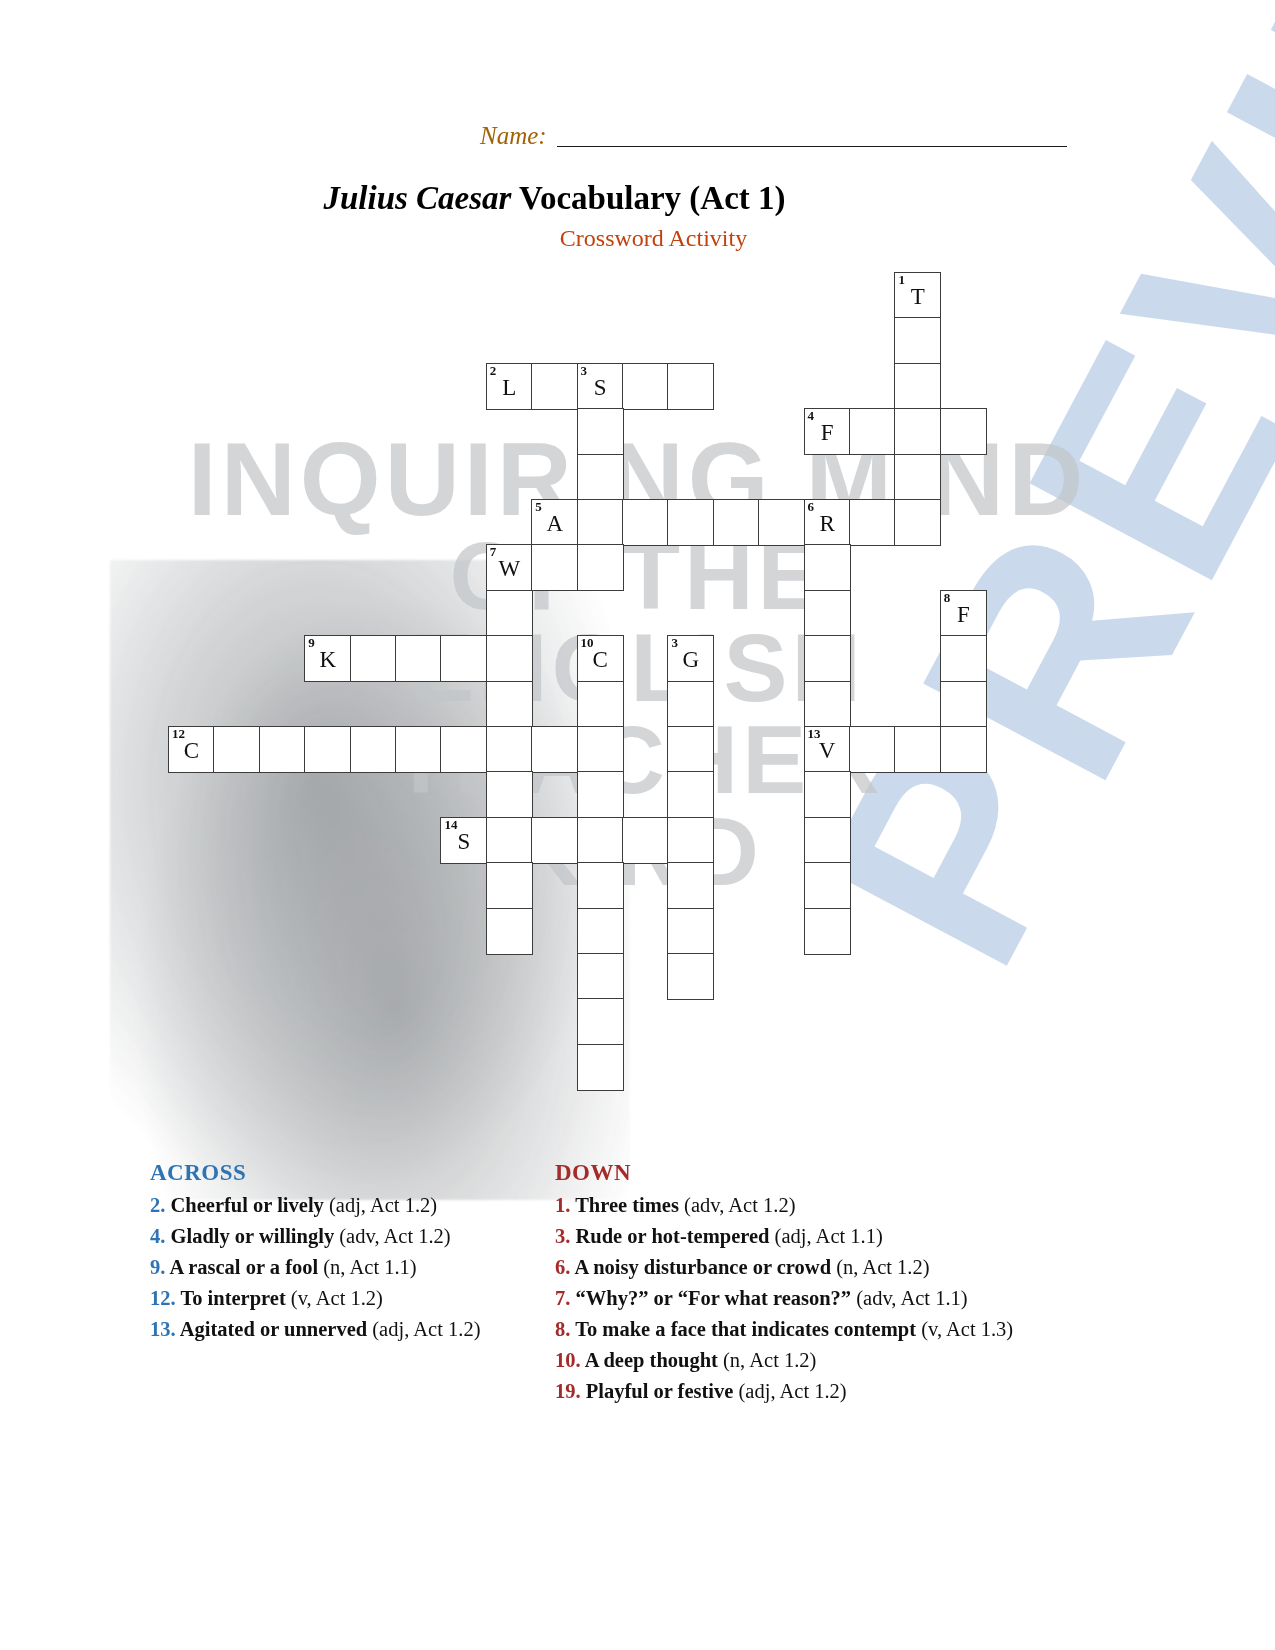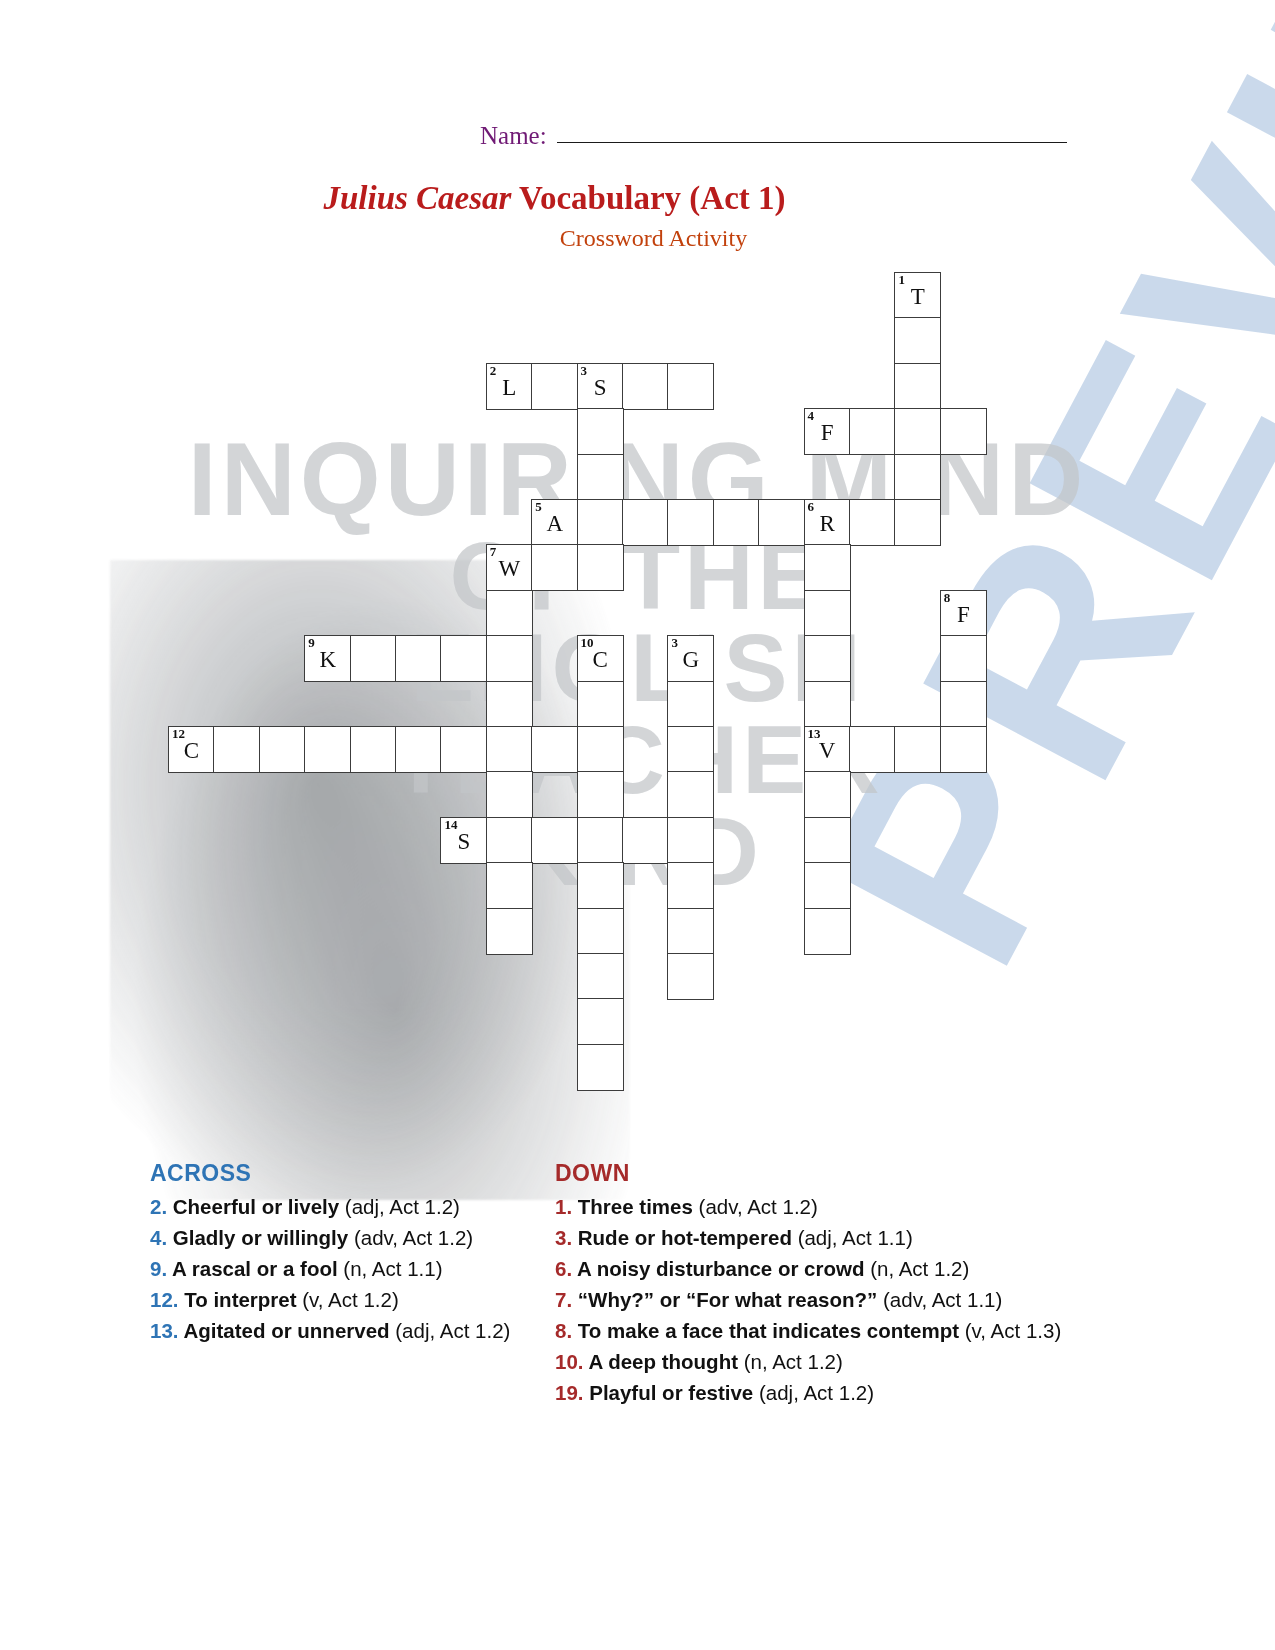--- a/index.html
+++ b/index.html
@@ -77,39 +77,40 @@
     z-index: 5;
     width: 1275px;
     height: 1650px;
   }
 
   .name-row {
     position: absolute;
     left: 480px;
     top: 122px;
     display: flex;
-    align-items: flex-start;
+    align-items: center;
     font-size: 25px;
-    color: #701a75;
+    color: #a16207;
+    font-style: italic;
   }
   .name-row .name-label { margin-right: 10px; }
   .name-row .name-line {
     display: inline-block;
     width: 510px;
     border-bottom: 1.6px solid #1a1a1a;
     height: 20px;
   }
 
   .title {
     position: absolute;
     left: 0; top: 180px; width: 1109px;
     text-align: center;
     font-size: 33px;
     font-weight: 700;
-    color: #b91c1c;
+    color: #000000;
   }
   .title .it { font-style: italic; }
   .subtitle {
     position: absolute;
     left: 0; top: 225px; width: 1275px;
     text-align: center;
     font-size: 24px;
     color: #c2410c;
     padding-left: 16px;
   }
@@ -149,21 +150,21 @@
     color: #111;
     font-family: "Liberation Serif", serif;
   }
 
   
   #clues {
     position: absolute;
     left: 150px;
     top: 1160px;
     width: 990px;
-    font-family: Liberation Sans, sans-serif;
+    font-family: Liberation Serif, serif;
   }
   .clue-cols { display: flex; gap: 0px; }
   .col { width: 405px; }
   .col.down { width: 560px; }
   .col h3 {
     margin: 0 0 4px 0;
     font-size: 23px;
     font-weight: 700;
     color: #a52a2a;
     letter-spacing: .5px;

